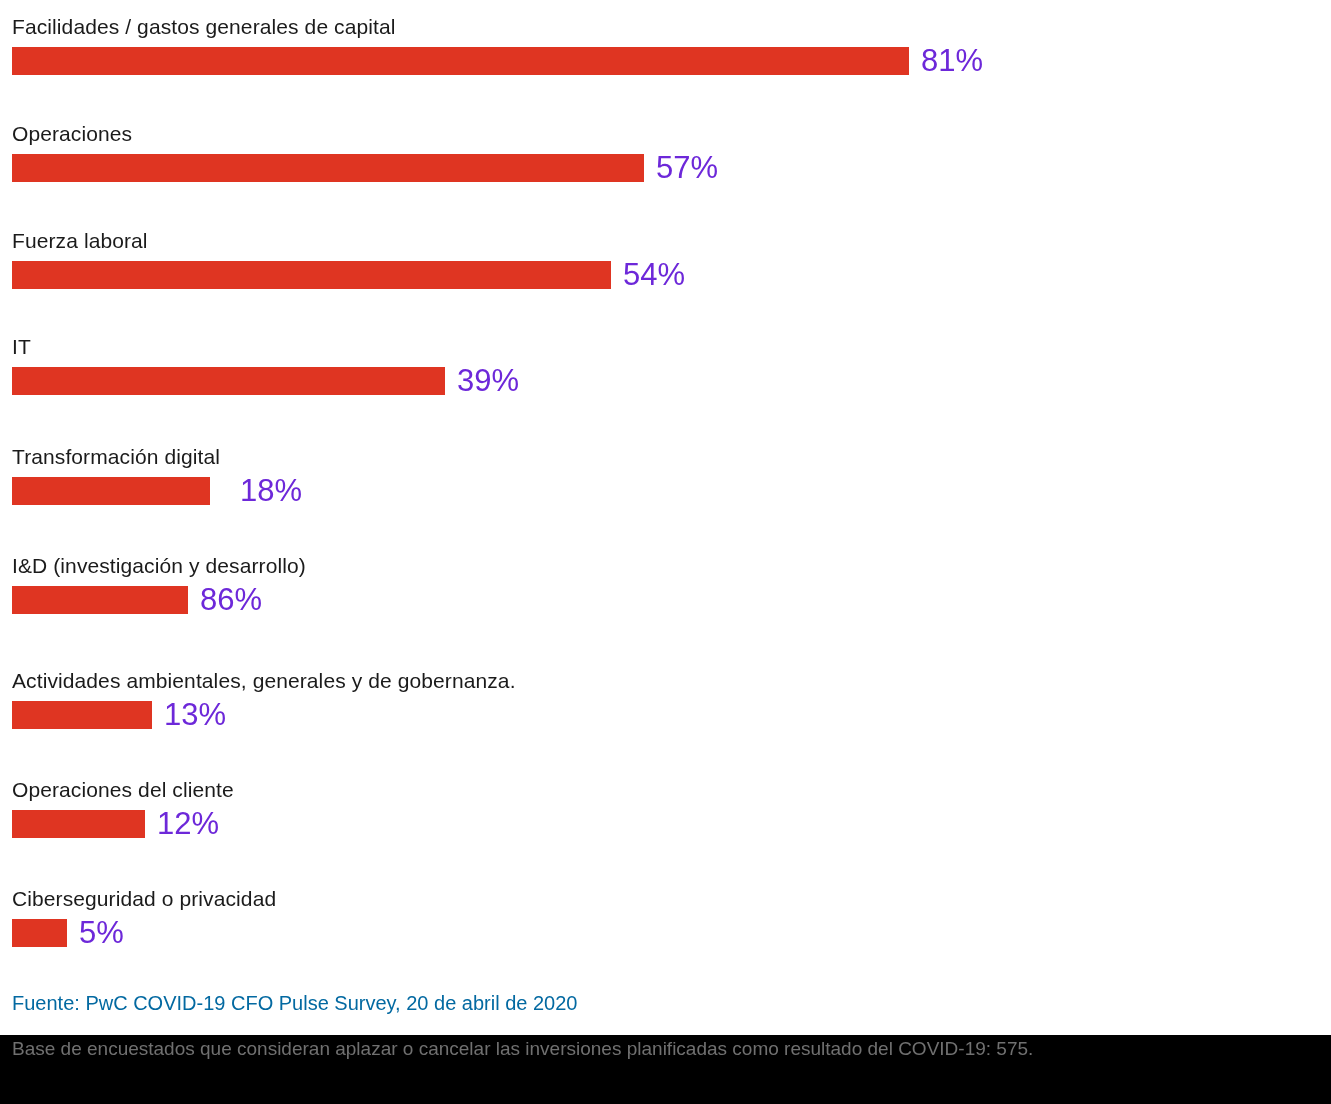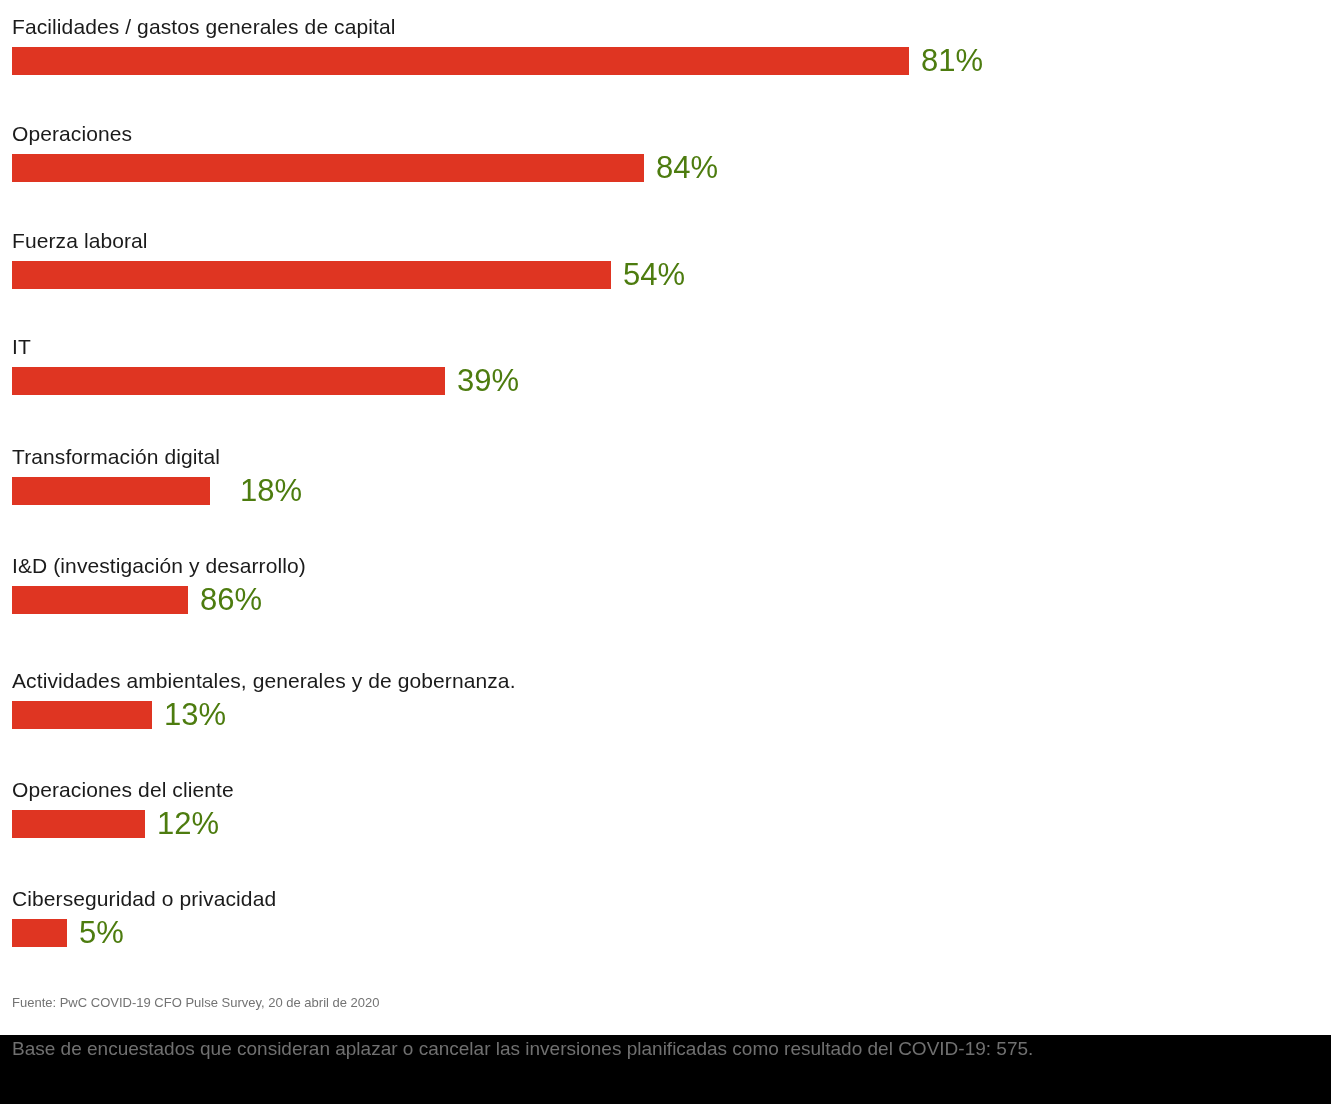--- a/index.html
+++ b/index.html
@@ -51,31 +51,31 @@
     left: 0;
     top: 0;
     height: 28px;
     background: #df3522;
   }
   .bar-value {
     position: absolute;
     top: 27px;
     font-size: 31px;
     line-height: 40px;
-    color: #4d7c0f;
+    color: #6d28d9;
     white-space: nowrap;
     letter-spacing: 0px;
   }
   #source-line {
     position: absolute;
     left: 12px;
     top: 991px;
-    font-size: 13px;
+    font-size: 20px;
     line-height: 24px;
-    color: #737373;
+    color: #0369a1;
     white-space: nowrap;
   }
   #black-band {
     position: absolute;
     left: 0;
     top: 1016px;
     width: 1331px;
     height: 88px;
     background: #000000;
     margin-top: 19px;
@@ -101,21 +101,21 @@
       <div class="bar-fill" style="width:897px"></div>
     </div>
     <div class="bar-value" style="left:921px">81%</div>
   </div>
 
   <div class="bar-row" style="top:121px">
     <div class="cat-label">Operaciones</div>
     <div class="bar-track">
       <div class="bar-fill" style="width:632px"></div>
     </div>
-    <div class="bar-value" style="left:656px">84%</div>
+    <div class="bar-value" style="left:656px">57%</div>
   </div>
 
   <div class="bar-row" style="top:228px">
     <div class="cat-label">Fuerza laboral</div>
     <div class="bar-track">
       <div class="bar-fill" style="width:599px"></div>
     </div>
     <div class="bar-value" style="left:623px">54%</div>
   </div>
 

